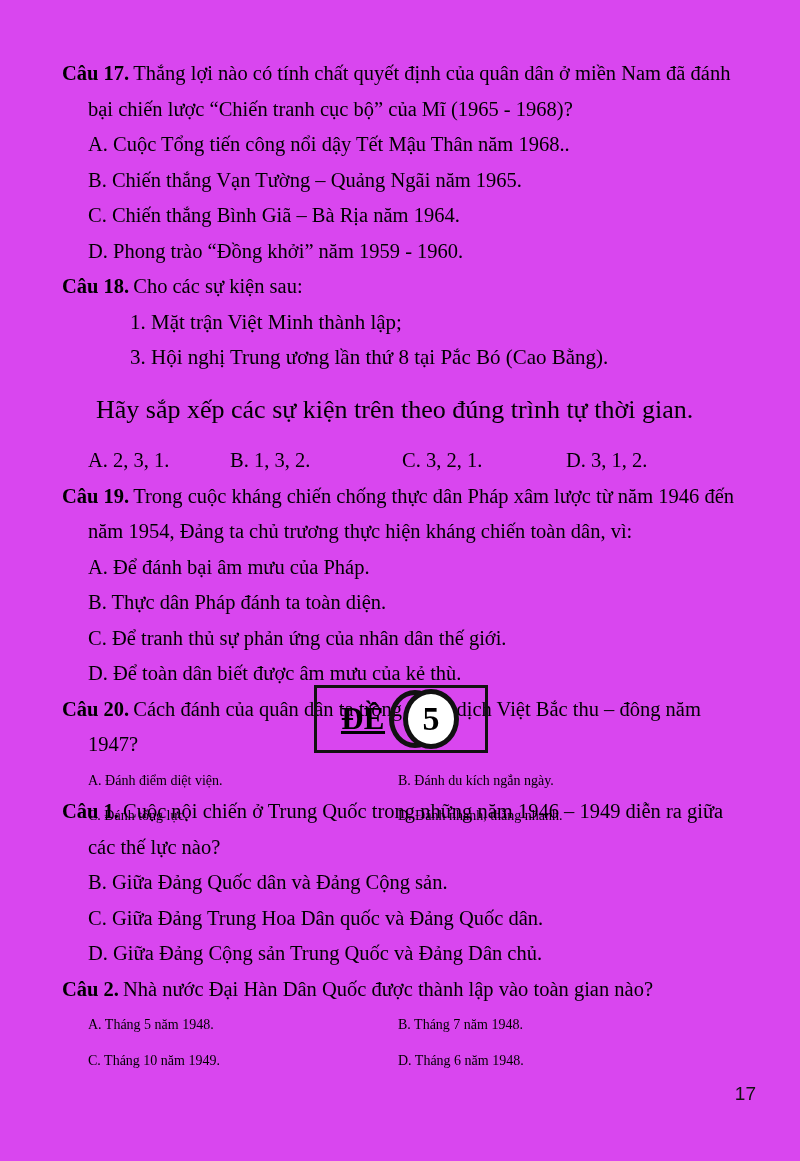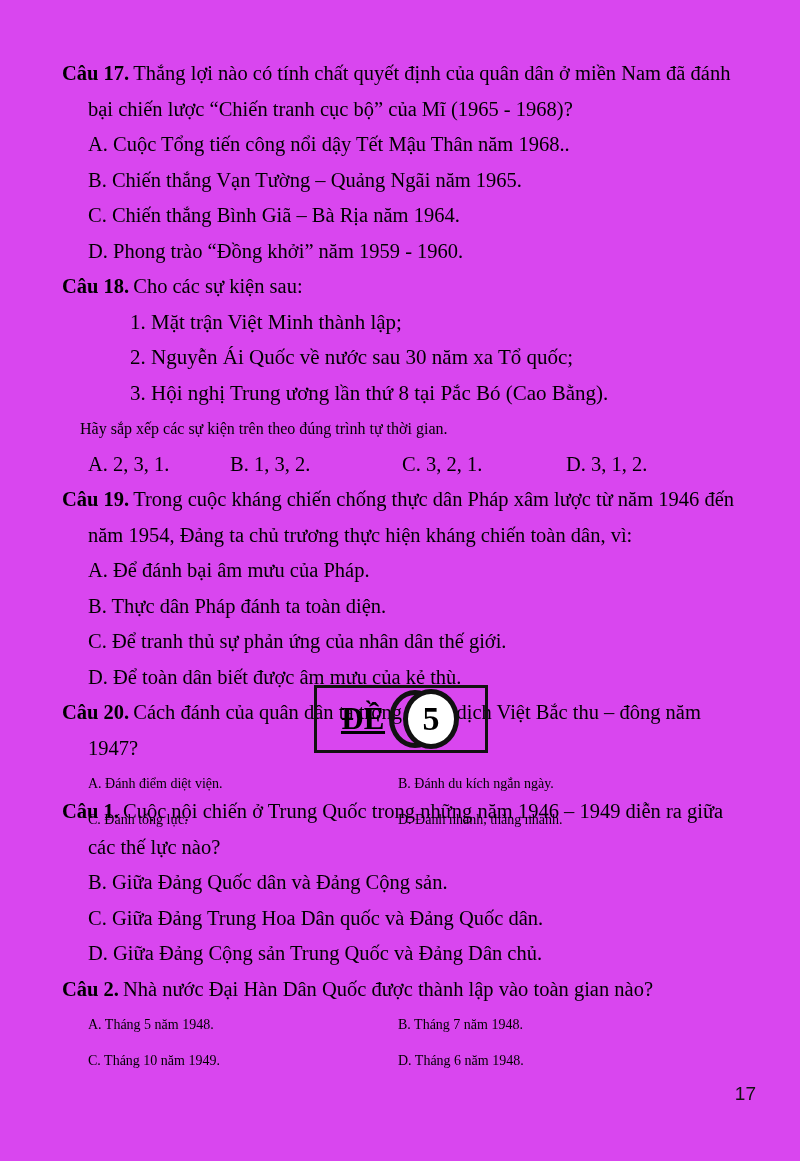--- a/index.html
+++ b/index.html
@@ -59,24 +59,24 @@
 
   
   .subitem {
     font-size: 21px;
     line-height: 35.5px;
     padding-left: 68px;
     margin: 0;
     white-space: nowrap;
   }
   .note-line {
-    font-size: 16px;
+    font-size: 26px;
     line-height: 35.5px;
     padding-left: 18px;
-    margin: 0;
+    margin: 16px;
     white-space: nowrap;
   }
 
   
   .opt-row4 {
     font-size: 20.5px;
     line-height: 35.5px;
     position: relative;
     height: 35.5px;
     margin: 0;
@@ -216,21 +216,20 @@
       <p class="opt">B. Chiến thắng Vạn Tường – Quảng Ngãi năm 1965.</p>
       <p class="opt">C. Chiến thắng Bình Giã – Bà Rịa năm 1964.</p>
       <p class="opt">D. Phong trào “Đồng khởi” năm 1959 - 1960.</p>
     </div>
 
     <div class="question">
       <p class="q-stem">
         <span class="q-label">Câu 18.</span><span class="q-text">Cho các sự kiện sau:</span>
       </p>
       <p class="subitem">1. Mặt trận Việt Minh thành lập;</p>
-      <p class="subitem">2. Nguyễn Ái Quốc về nước sau 30 năm xa Tổ quốc;</p>
       <p class="subitem">3. Hội nghị Trung ương lần thứ 8 tại Pắc Bó (Cao Bằng).</p>
       <p class="note-line">Hãy sắp xếp các sự kiện trên theo đúng trình tự thời gian.</p>
       <div class="opt-row4">
         <span>A. 2, 3, 1.</span>
         <span>B. 1, 3, 2.</span>
         <span>C. 3, 2, 1.</span>
         <span>D. 3, 1, 2.</span>
       </div>
     </div>
 

